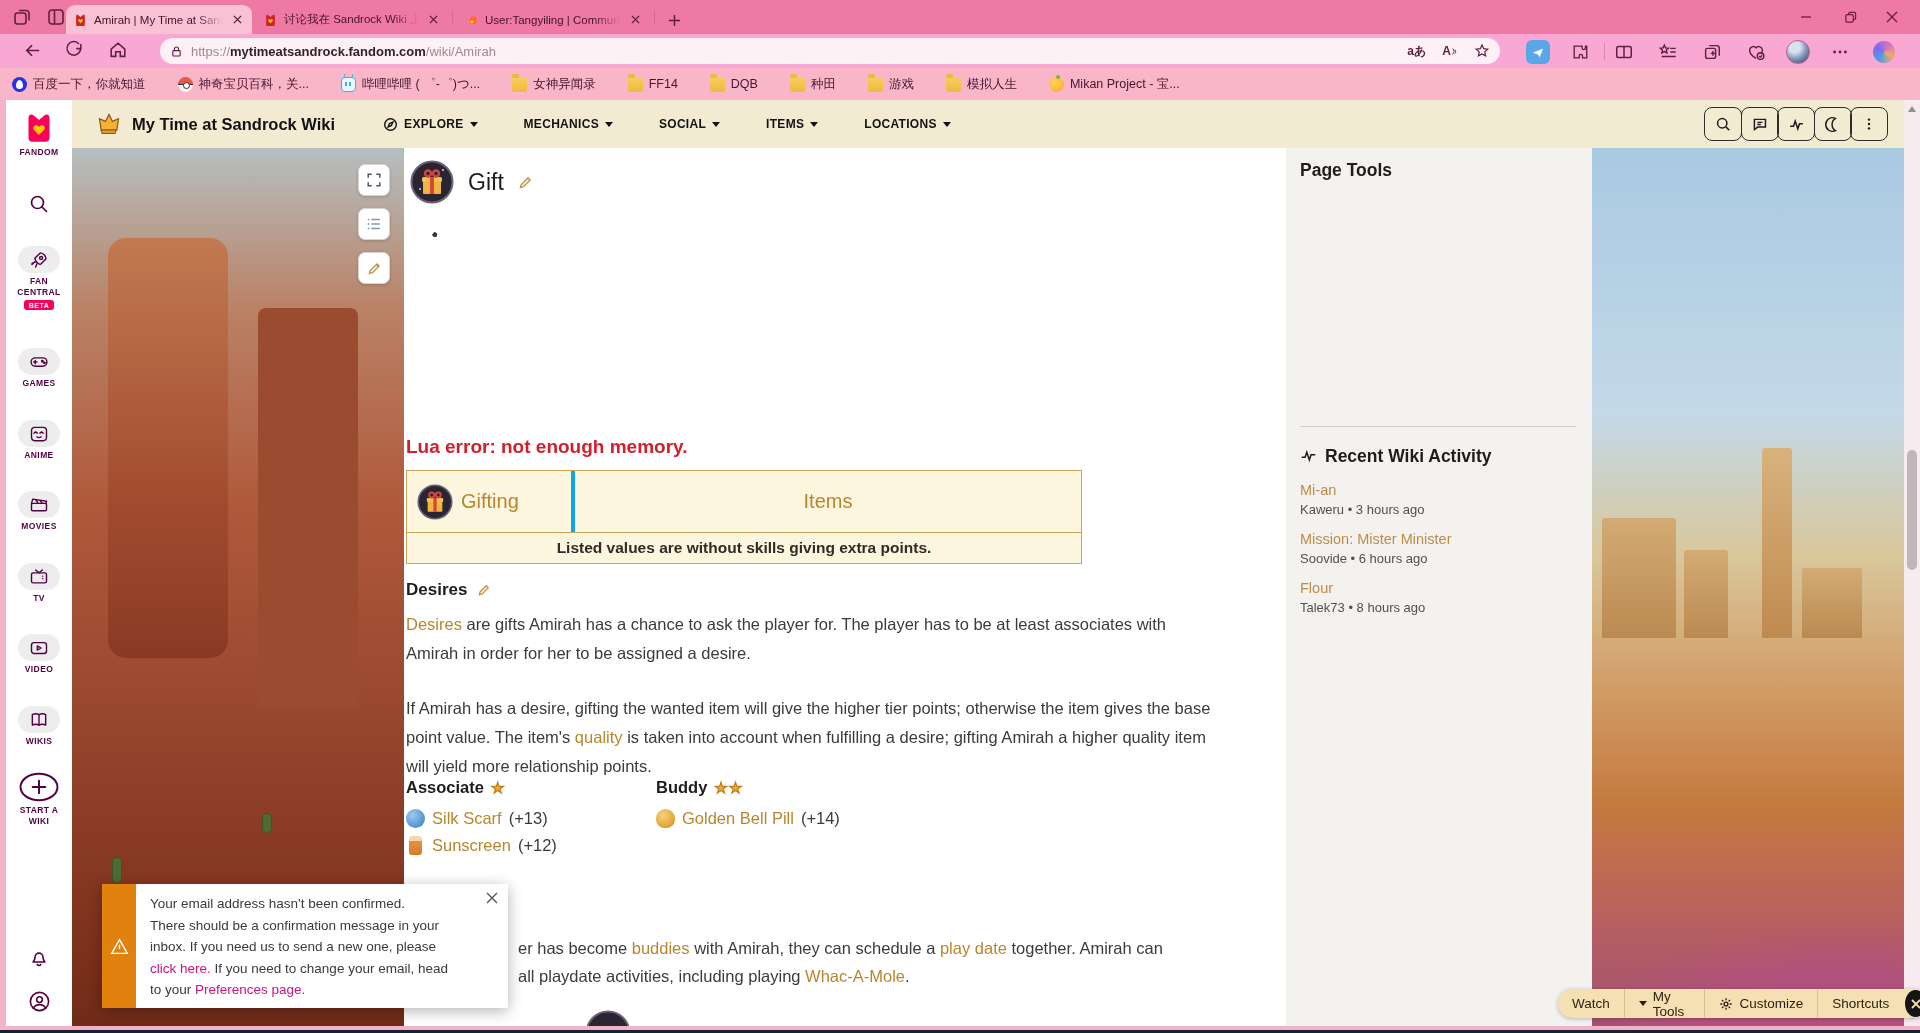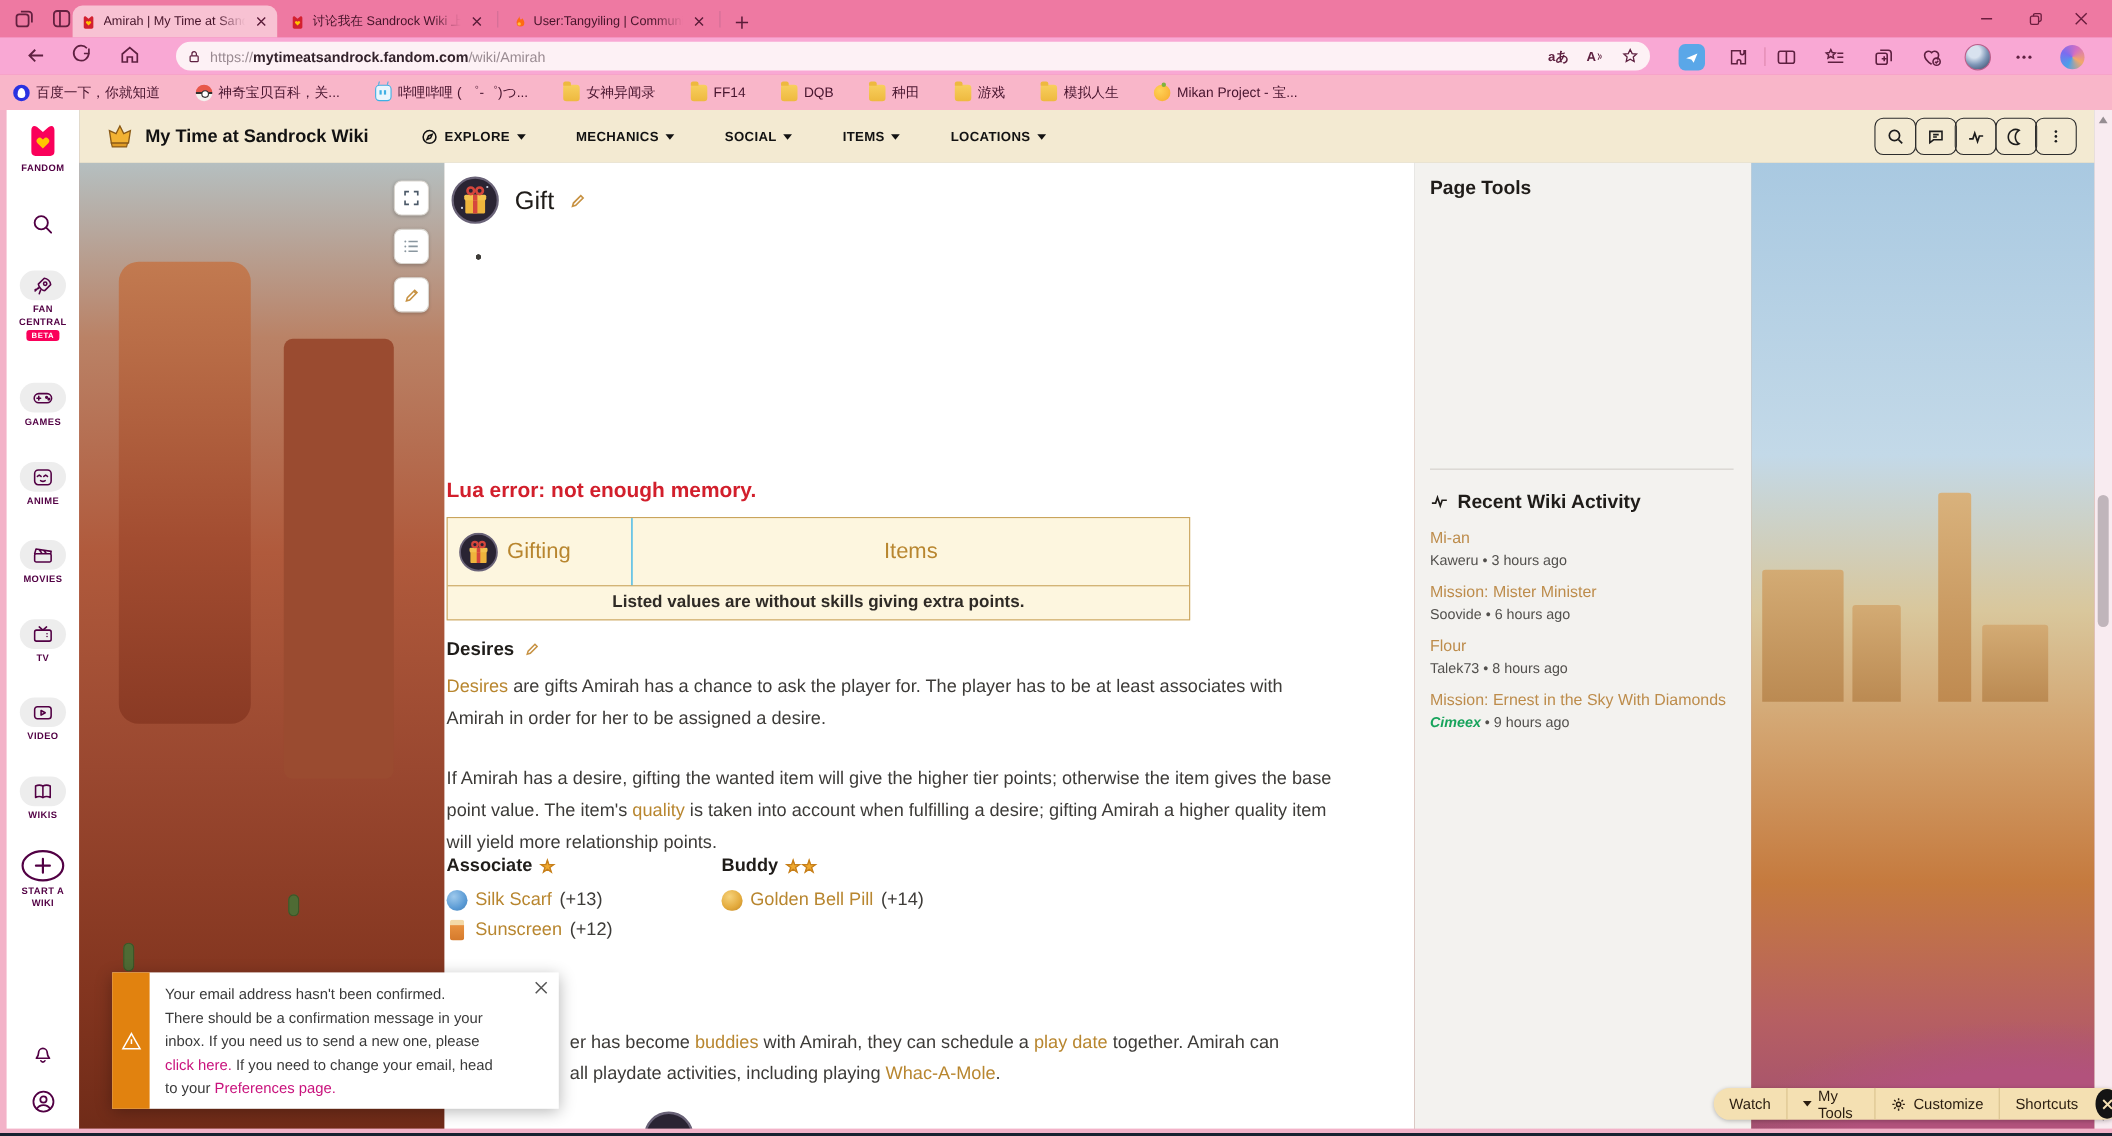--- a/index.html
+++ b/index.html
@@ -86,21 +86,21 @@
   .gift-head{left:6px;top:12px;display:flex;align-items:center;gap:14px}
   .h2t{font-size:23px;font-weight:400;color:#1f1c19}
   .bullets{left:28px;top:72px;width:822px}
   .bullets li{list-style:none;position:relative;padding-left:17px;font-size:16.5px;line-height:28.5px}
   .bullets li::before{content:"•";position:absolute;left:0;color:#3d3b38}
   .seg-link{color:#b8862f}
   .seg-link2{color:#c9137d}
   .lua{left:2px;top:288px;font-size:19px;font-weight:800;color:#d21f2c}
   .gtable{left:2px;top:322px;width:676px;border:1px solid #c9a45c;background:#fdf6df}
   .gt-row1{display:flex;height:62px;border-bottom:1px solid #c9a45c}
-  .gt-c1{width:168px;border-right:1px solid #0ea5e9;display:flex;align-items:center;gap:8px;padding-left:10px}
+  .gt-c1{width:168px;border-right:4px solid #0ea5e9;display:flex;align-items:center;gap:8px;padding-left:10px}
   .gt-c2{flex:1;display:flex;align-items:center;justify-content:center}
   .gt-gold{font-size:20px;color:#b8862f}
   .gt-cap{height:30px;display:flex;align-items:center;justify-content:center;font-size:15.5px;font-weight:bold;color:#2f2b26}
   .desires-h{left:2px;top:432px;display:flex;align-items:center;gap:10px;font-size:17px;font-weight:800;color:#1f1c19}
   .para{font-size:16.5px;line-height:29px}
   .p1{left:2px;top:462px;width:815px}
   .p2{left:2px;top:546px;width:818px}
   .tiers{left:2px;top:630px;display:flex}
   .tier{width:250px}
   .tier-h{font-size:16.5px;font-weight:800;color:#1f1c19;display:flex;align-items:center;gap:7px;margin-bottom:8px}
@@ -726,24 +726,20 @@
               <div class="entry-m"><span>Kaweru</span> <span>• 3 hours ago</span></div>
             </div>
             <div class="entry">
               <a href="#" class="entry-t">Mission: Mister Minister</a>
               <div class="entry-m"><span>Soovide</span> <span>• 6 hours ago</span></div>
             </div>
             <div class="entry">
               <a href="#" class="entry-t">Flour</a>
               <div class="entry-m"><span>Talek73</span> <span>• 8 hours ago</span></div>
             </div>
-            <div class="entry">
-              <a href="#" class="entry-t">Mission: Ernest in the Sky With Diamonds</a>
-              <div class="entry-m"><span class="hl">Cimeex</span> <span>• 9 hours ago</span></div>
-            </div>
           </div>
       </aside>
 
       <div class="scrollbar">
         <span class="sb-up"></span>
         <span class="sb-thumb"></span>
         <span class="sb-dn"></span>
       </div>
 
       <div class="wtb">

